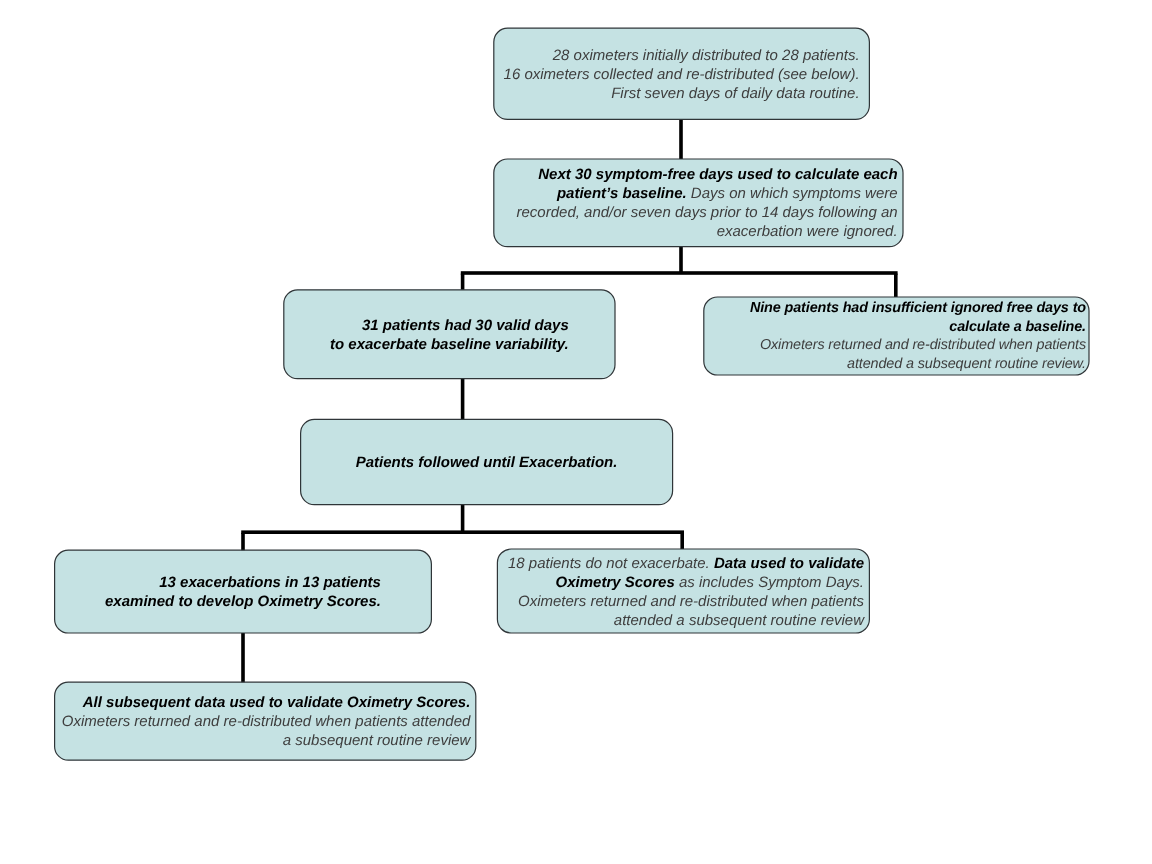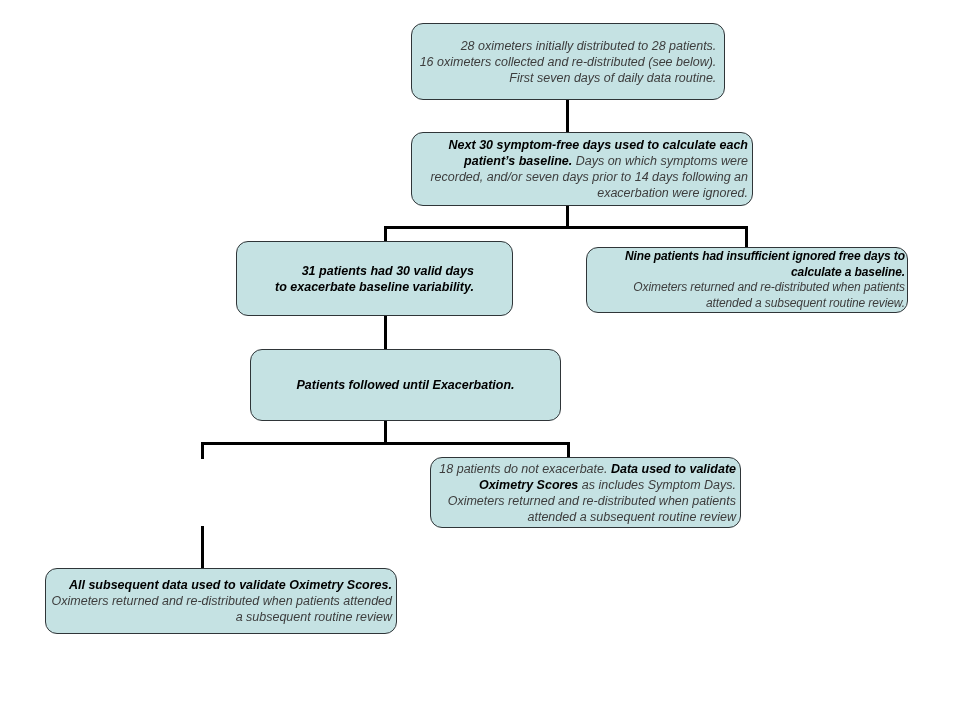--- a/index.html
+++ b/index.html
@@ -32,21 +32,21 @@
   .vline,.hline{position:absolute;background:var(--connector);}
   .vline{width:3px;}
   .hline{height:3px;}
   
   #box1{left:411px;top:23px;width:314px;height:77px;}
   #box2{left:411px;top:132px;width:342px;height:74px;}
   #box3{left:236px;top:241px;width:277px;height:75px;}
   #box4{left:586px;top:247px;width:322px;height:66px;font-size:12px;line-height:15.5px;letter-spacing:-0.1px;padding:0 2px;}
   #box5{left:230px;top:349px;width:311px;height:72px;margin-left:20px;}
   #box6{left:45px;top:458px;width:315px;height:70px;}
-  #box7{left:414px;top:457px;width:311px;height:71px;margin-left:16px;}
+  #box7{left:414px;top:457px;width:311px;height:71px;}
   #box8{left:45px;top:568px;width:352px;height:66px;}
 </style>
 </head>
 <body>
 
 <div class="canvas">
 
   <div class="vline" style="left:566px;top:98px;height:35px"></div>
   <div class="vline" style="left:566px;top:204px;height:24px"></div>
   <div class="hline" style="left:384px;top:226px;width:364px"></div>
@@ -84,20 +84,26 @@
       <span class="blk">Oximeters returned and re-distributed when patients attended a subsequent routine review.</span>
     </p>
   </div>
 
   <div class="box" id="box5">
     <p>
       <span class="line b">Patients followed until Exacerbation.</span>
     </p>
   </div>
 
+  <div class="box" id="box6">
+    <p>
+      <span class="line b">13 exacerbations in 13 patients</span>
+      <span class="line b">examined to develop Oximetry Scores.</span>
+    </p>
+  </div>
 
   <div class="box" id="box7">
     <p><span>18 patients do not exacerbate. </span> <span class="b">Data used to validate Oximetry Scores</span><span> as includes Symptom Days.  Oximeters returned and re-distributed when patients attended a subsequent routine review</span></p>
   </div>
 
   <div class="box" id="box8">
     <p><span class="b">All subsequent data used to validate Oximetry Scores.</span> <span> Oximeters returned and re-distributed when patients attended a subsequent routine review</span></p>
   </div>
 
 </div>

